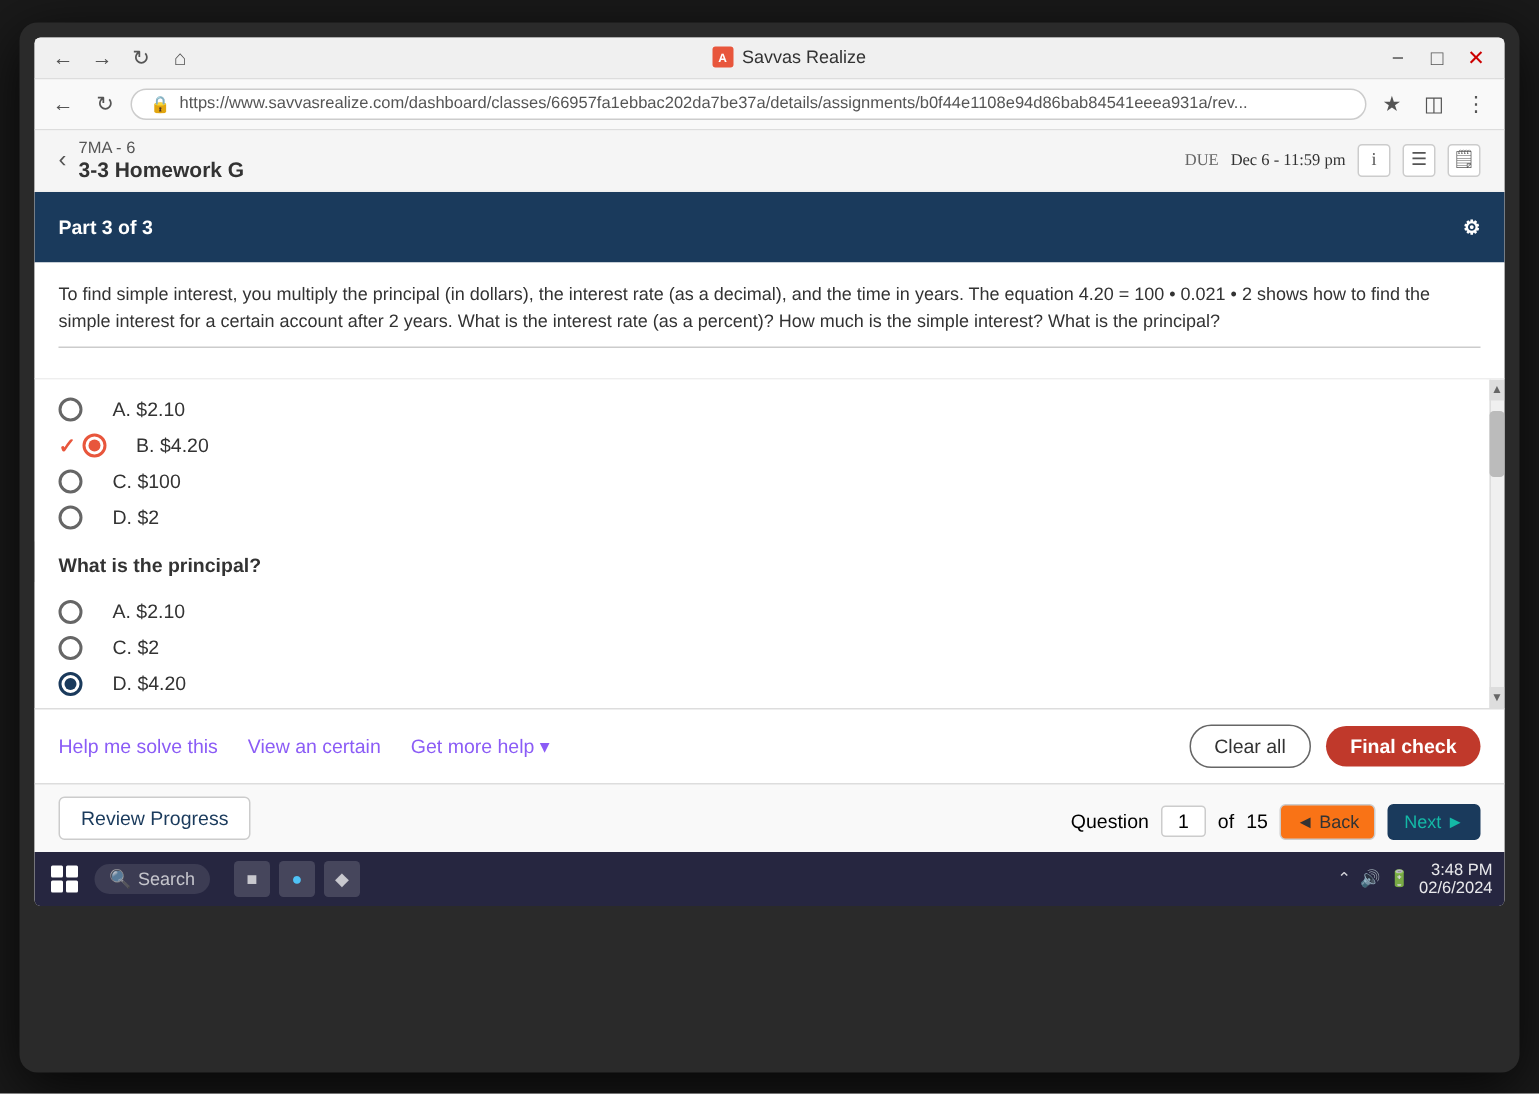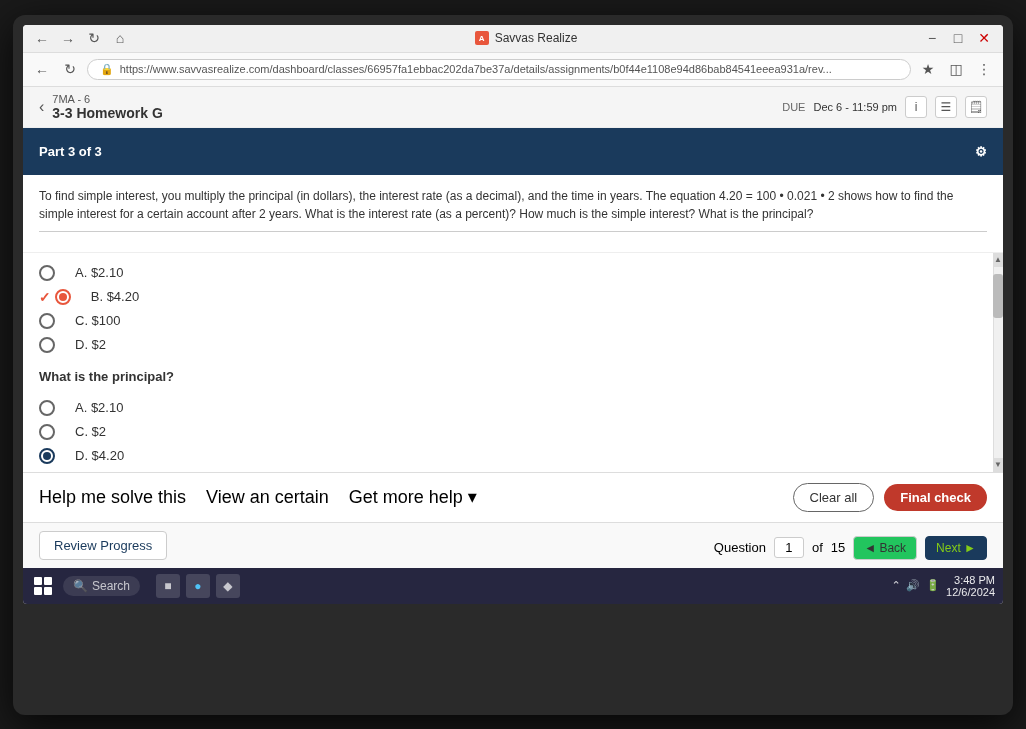--- a/index.html
+++ b/index.html
@@ -176,22 +176,22 @@
     
     .bottom-toolbar {
       display: flex;
       align-items: center;
       padding: 10px 16px;
       border-top: 1px solid #ddd;
       background: #fff;
       gap: 20px;
     }
     .help-link {
-      font-size: 18px;
-      color: #000000;
+      font-size: 13px;
+      color: #8b5cf6;
       cursor: pointer;
       text-decoration: none;
     }
     .toolbar-right {
       margin-left: auto;
       display: flex;
       gap: 10px;
       align-items: center;
     }
     .btn-clear {
@@ -239,34 +239,34 @@
     }
     .page-input {
       width: 30px;
       border: 1px solid #ccc;
       border-radius: 3px;
       text-align: center;
       padding: 2px 4px;
       font-size: 13px;
     }
     .nav-arrow-btn {
-      background: #22c55e;
+      background: #f97316;
       border: 1px solid #ccc;
       border-radius: 4px;
       padding: 4px 10px;
       font-size: 12px;
       cursor: pointer;
       color: #333;
       display: flex;
       align-items: center;
       gap: 4px;
     }
     .nav-arrow-btn.next-btn {
       background: #1a3a5c;
-      color: #84cc16;
+      color: #14b8a6;
       border-color: #1a3a5c;
     }
     
     .taskbar {
       background: rgba(0,0,30,0.85);
       height: 36px;
       display: flex;
       align-items: center;
       padding: 0 8px;
       gap: 8px;
@@ -372,21 +372,21 @@
       <button class="browser-btn">⋮</button>
     </div>
 
     <div class="back-nav">
       <span class="back-arrow">‹</span>
       <div>
         <div class="nav-title">7MA - 6</div>
         <div class="nav-subtitle">3-3 Homework G</div>
       </div>
 
-      <div style="margin-left:auto; display:flex; align-items:center; gap:8px;">
+      <div style="margin-left:auto; display:flex; align-items:center; gap:8px;font-family:Liberation Serif, serif;">
         <span style="font-size:11px; color:#666;">DUE</span>
         <span style="font-size:11px; color:#333;">Dec 6 - 11:59 pm</span>
         <div class="icon-btn">i</div>
         <div class="icon-btn">☰</div>
         <div class="icon-btn">🗒</div>
       </div>
     </div>
 
     <div class="part-header">
       <span>Part 3 of 3</span>
@@ -510,18 +510,18 @@
         <div style="width:24px; height:24px; background:rgba(255,255,255,0.15); border-radius:3px; display:flex; align-items:center; justify-content:center;">
           <span style="color:rgba(255,255,255,0.7); font-size:12px;">◆</span>
         </div>
       </div>
       <div class="taskbar-icons">
         <span>⌃</span>
         <span>🔊</span>
         <span>🔋</span>
         <div class="taskbar-time">
           <div>3:48 PM</div>
-          <div>12/6/2024</div>
+          <div>02/6/2024</div>
         </div>
       </div>
     </div>
   </div>
 </div>
 
 </body></html>

